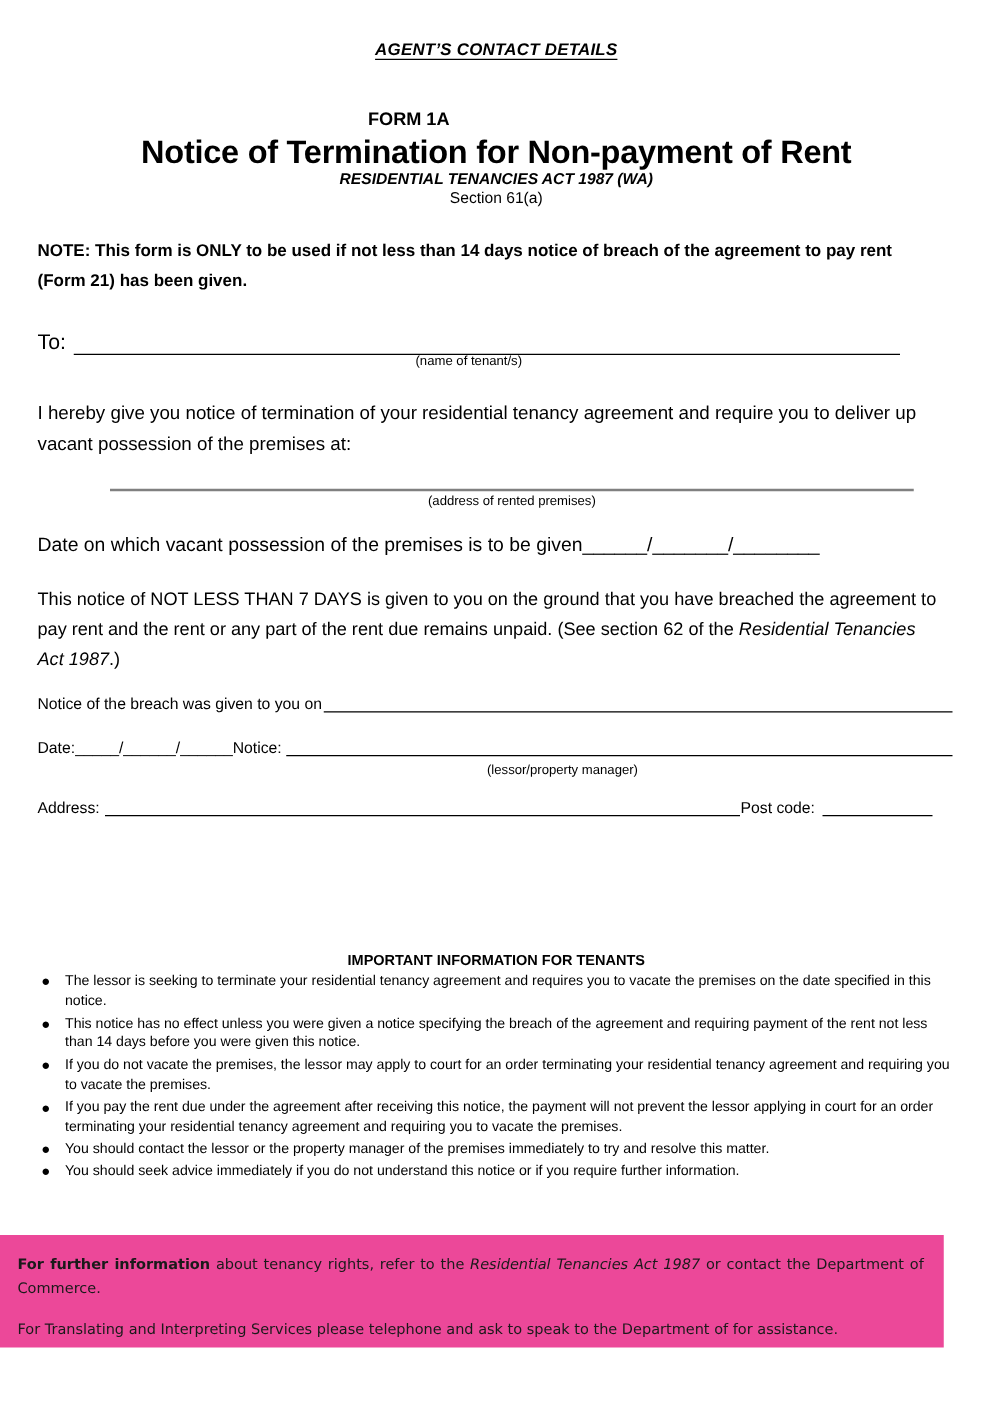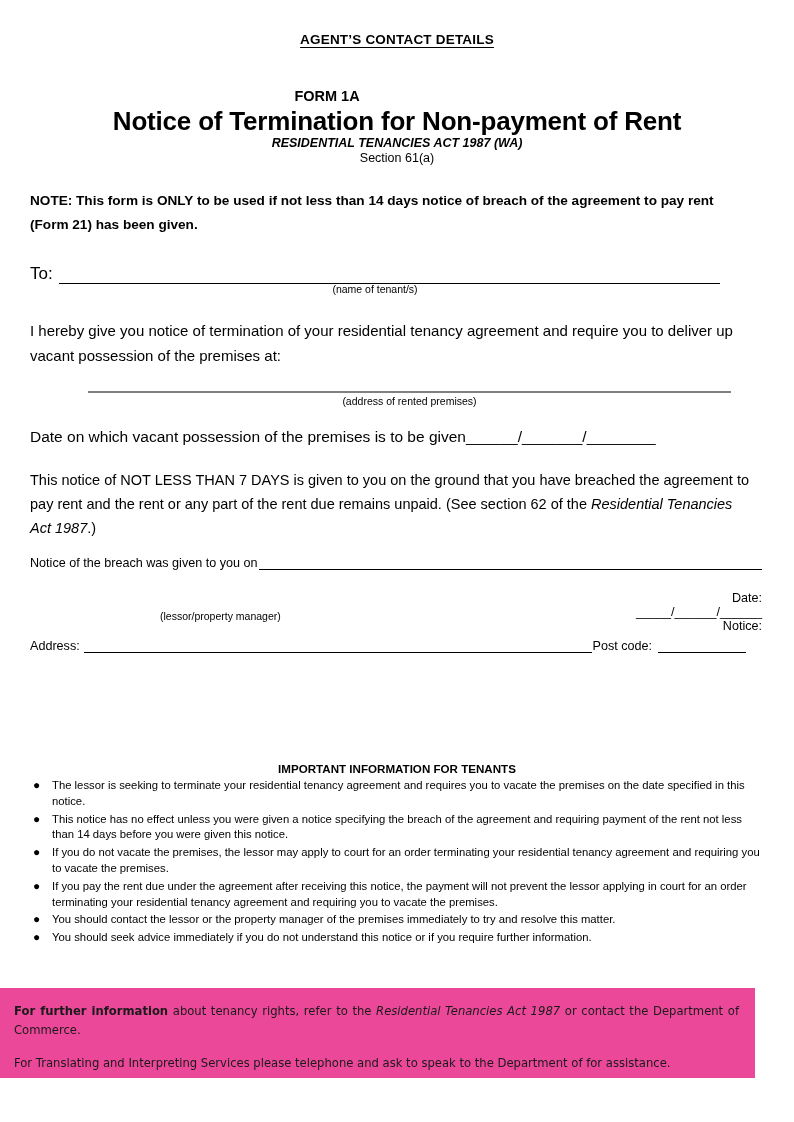--- a/index.html
+++ b/index.html
@@ -25,20 +25,21 @@
   
   .agent-header {
     position: absolute;
     top: 32px;
     left: 0;
     width: 794px;
     text-align: center;
     font-size: 13.5px;
     font-weight: bold;
     letter-spacing: 0.2px;
+    font-style: italic;
   }
   .agent-header span {
     text-decoration: underline;
     text-underline-offset: 3px;
   }
 
   .form-no {
     position: absolute;
     top: 88px;
     left: 0;
@@ -182,33 +183,33 @@
   
   .sign-row {
     position: absolute;
     top: 591px;
     left: 30px;
     width: 732px;
     display: flex;
     align-items: flex-end;
     font-size: 12.6px;
     white-space: nowrap;
-    flex-direction: column;
   }
   .sign-rule {
     flex: 1 1 auto;
     border-bottom: 1.4px solid #000;
     height: 13px;
     margin-left: 4px;
   }
   .cap-lessor {
     position: absolute;
     top: 610px;
     left: 160px;
     width: 580px;
+    text-align: center;
     font-size: 10.5px;
   }
 
   
   .addr-row {
     position: absolute;
     top: 639px;
     left: 30px;
     width: 716px;
     display: flex;

